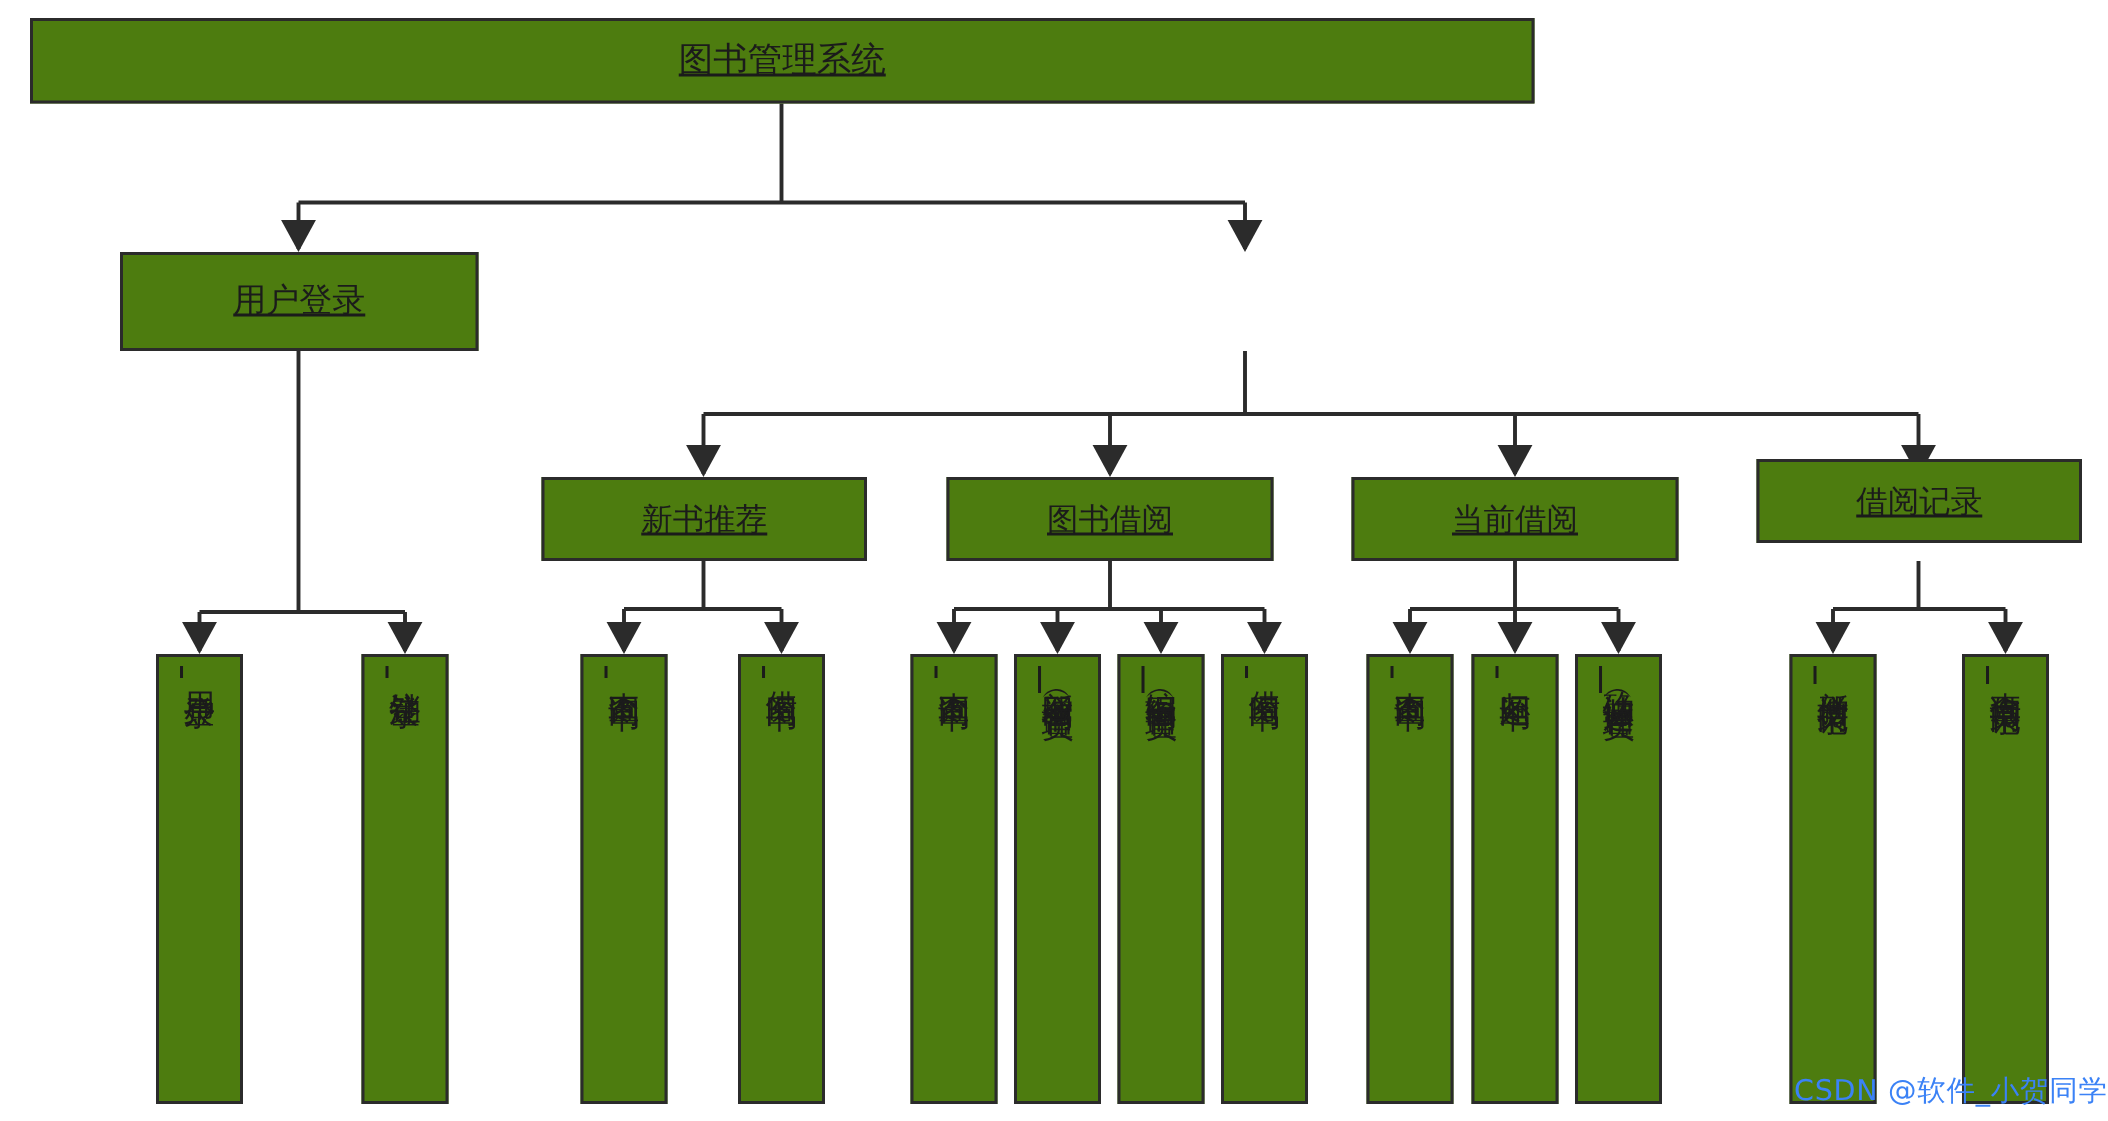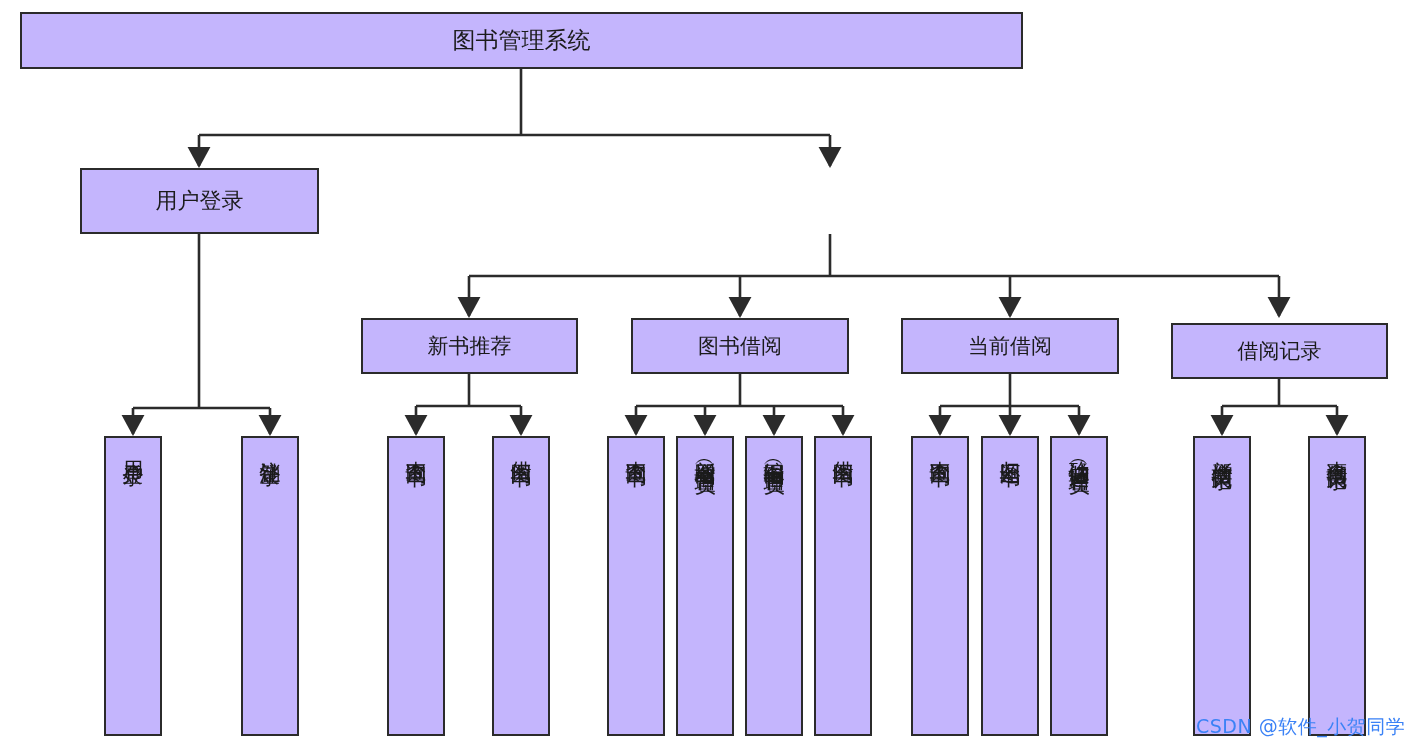--- a/index.html
+++ b/index.html
@@ -22,25 +22,26 @@
     left: 0;
     top: 0;
     width: 1405px;
     height: 747px;
     pointer-events: none;
   }
   .node {
     position: absolute;
     box-sizing: border-box;
     border: 2px solid #2b2b2b;
-    background: #c4b5fd;
+    background: #4d7c0f;
     display: flex;
     align-items: center;
     justify-content: center;
     color: #1b1b1b;
+    text-decoration: underline;
   }
   .node .label {
     display: block;
     text-align: center;
     line-height: 1.25;
     white-space: nowrap;
   }
   .node-root .label {
     font-size: 23px;
   }
@@ -137,21 +138,21 @@
 
   <div class="node node-l3" style="left:361px; top:318px; width:217px; height:56px;">
     <span class="label">新书推荐</span>
   </div>
   <div class="node node-l3" style="left:631px; top:318px; width:218px; height:56px;">
     <span class="label">图书借阅</span>
   </div>
   <div class="node node-l3" style="left:901px; top:318px; width:218px; height:56px;">
     <span class="label">当前借阅</span>
   </div>
-  <div class="node node-l3" style="left:1171px; top:323px; width:217px; height:56px;">
+  <div class="node node-l3" style="left:1171px; top:306px; width:217px; height:56px;">
     <span class="label">借阅记录</span>
   </div>
 
   <div class="node node-leaf" style="left:104px; top:436px; width:58px; height:300px;">
     <span class="label">用户登录</span>
   </div>
   <div class="node node-leaf" style="left:241px; top:436px; width:58px; height:300px;">
     <span class="label">注销登录</span>
   </div>
 

